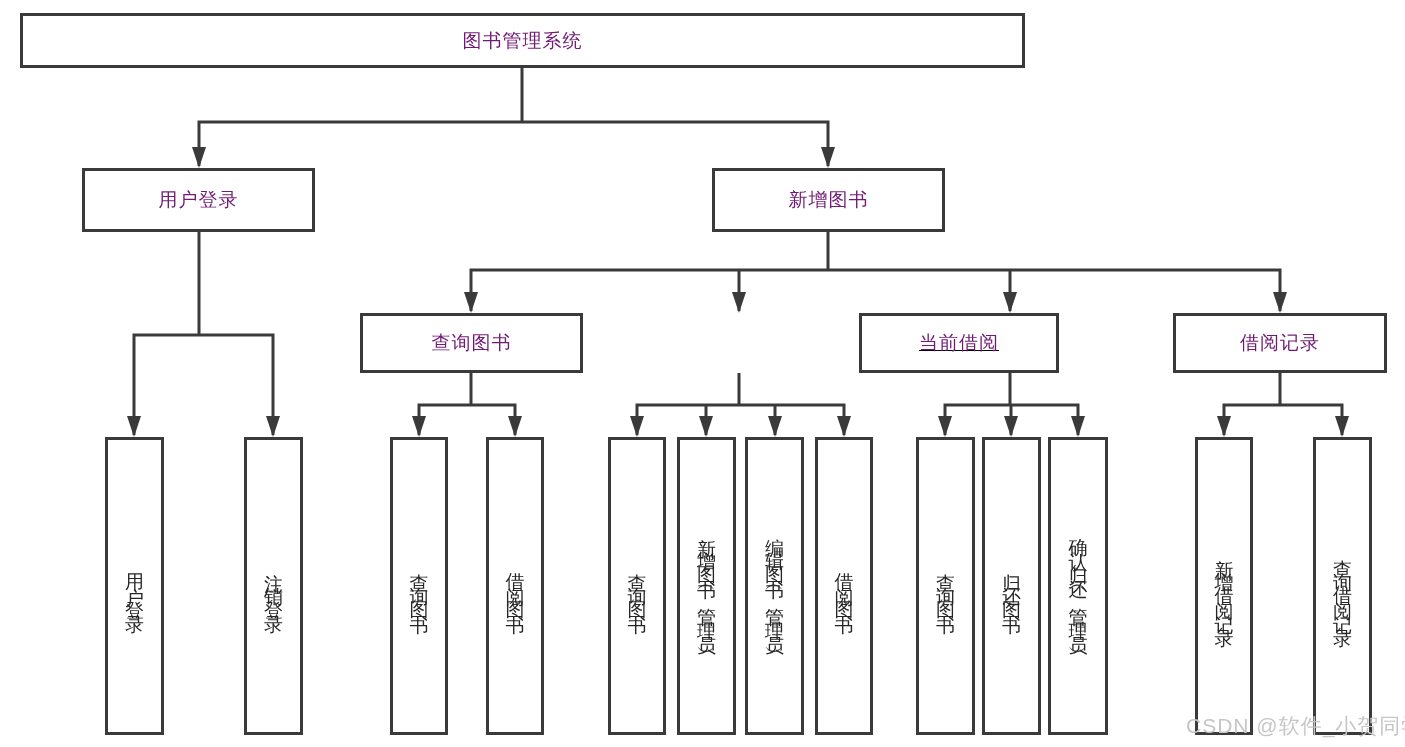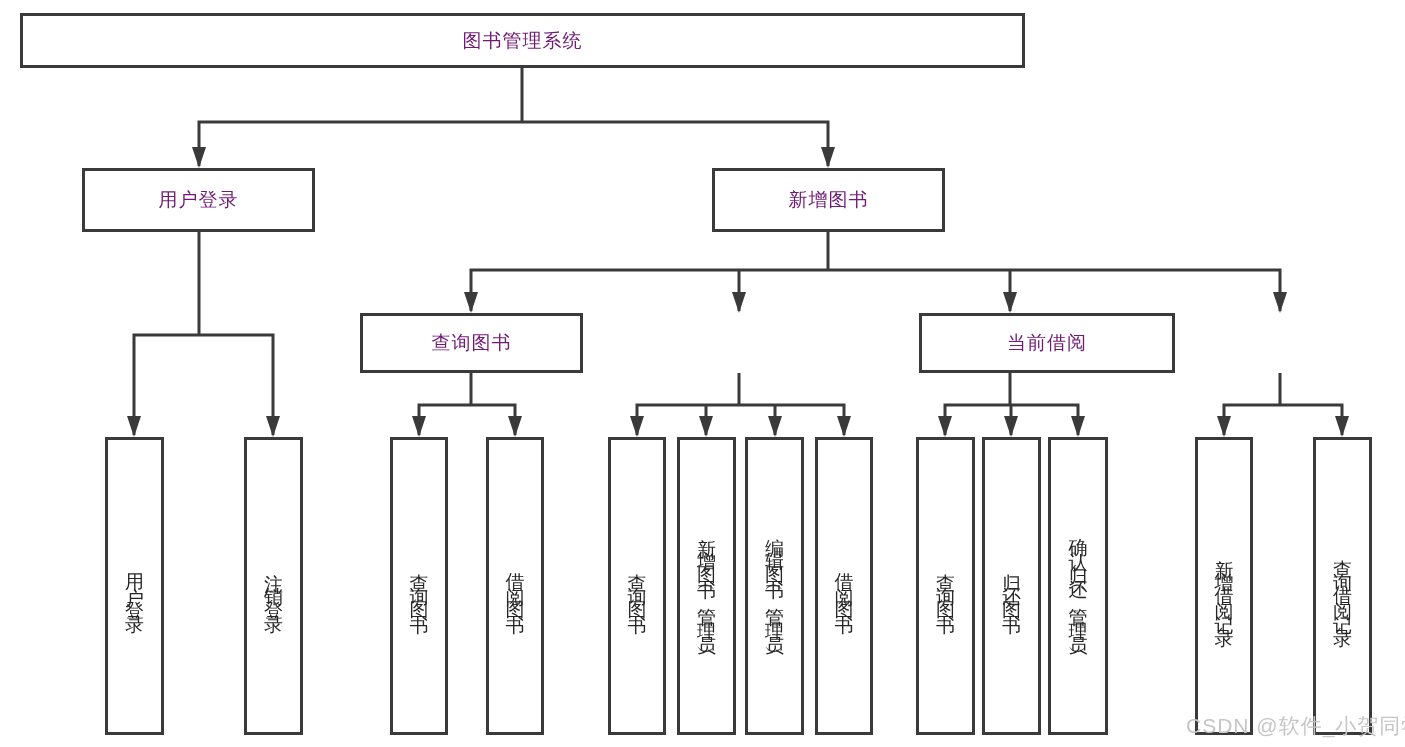--- a/index.html
+++ b/index.html
@@ -114,22 +114,25 @@
   <div class="box hbox" style="left:82px; top:168px; width:233px; height:64px;">
     <span>用户登录</span>
   </div>
   <div class="box hbox" style="left:712px; top:168px; width:233px; height:64px;">
     <span>新增图书</span>
   </div>
 
   <div class="box hbox" style="left:360px; top:313px; width:223px; height:60px;">
     <span>查询图书</span>
   </div>
-  <div class="box hbox" style="left:919px; top:313px; width:256px; height:60px;">
+  <div class="box hbox" style="left:859px; top:313px; width:200px; height:60px;text-decoration:underline;">
     <span>当前借阅</span>
+  </div>
+  <div class="box hbox" style="left:1173px; top:313px; width:214px; height:60px;">
+    <span>借阅记录</span>
   </div>
 
   <div class="box leaf" style="left:105px; top:437px; width:59px; height:298px;">
     <span>用户登录</span>
   </div>
   <div class="box leaf" style="left:244px; top:437px; width:59px; height:298px;">
     <span>注销登录</span>
   </div>
 
   <div class="box leaf" style="left:390px; top:437px; width:58px; height:298px;">

